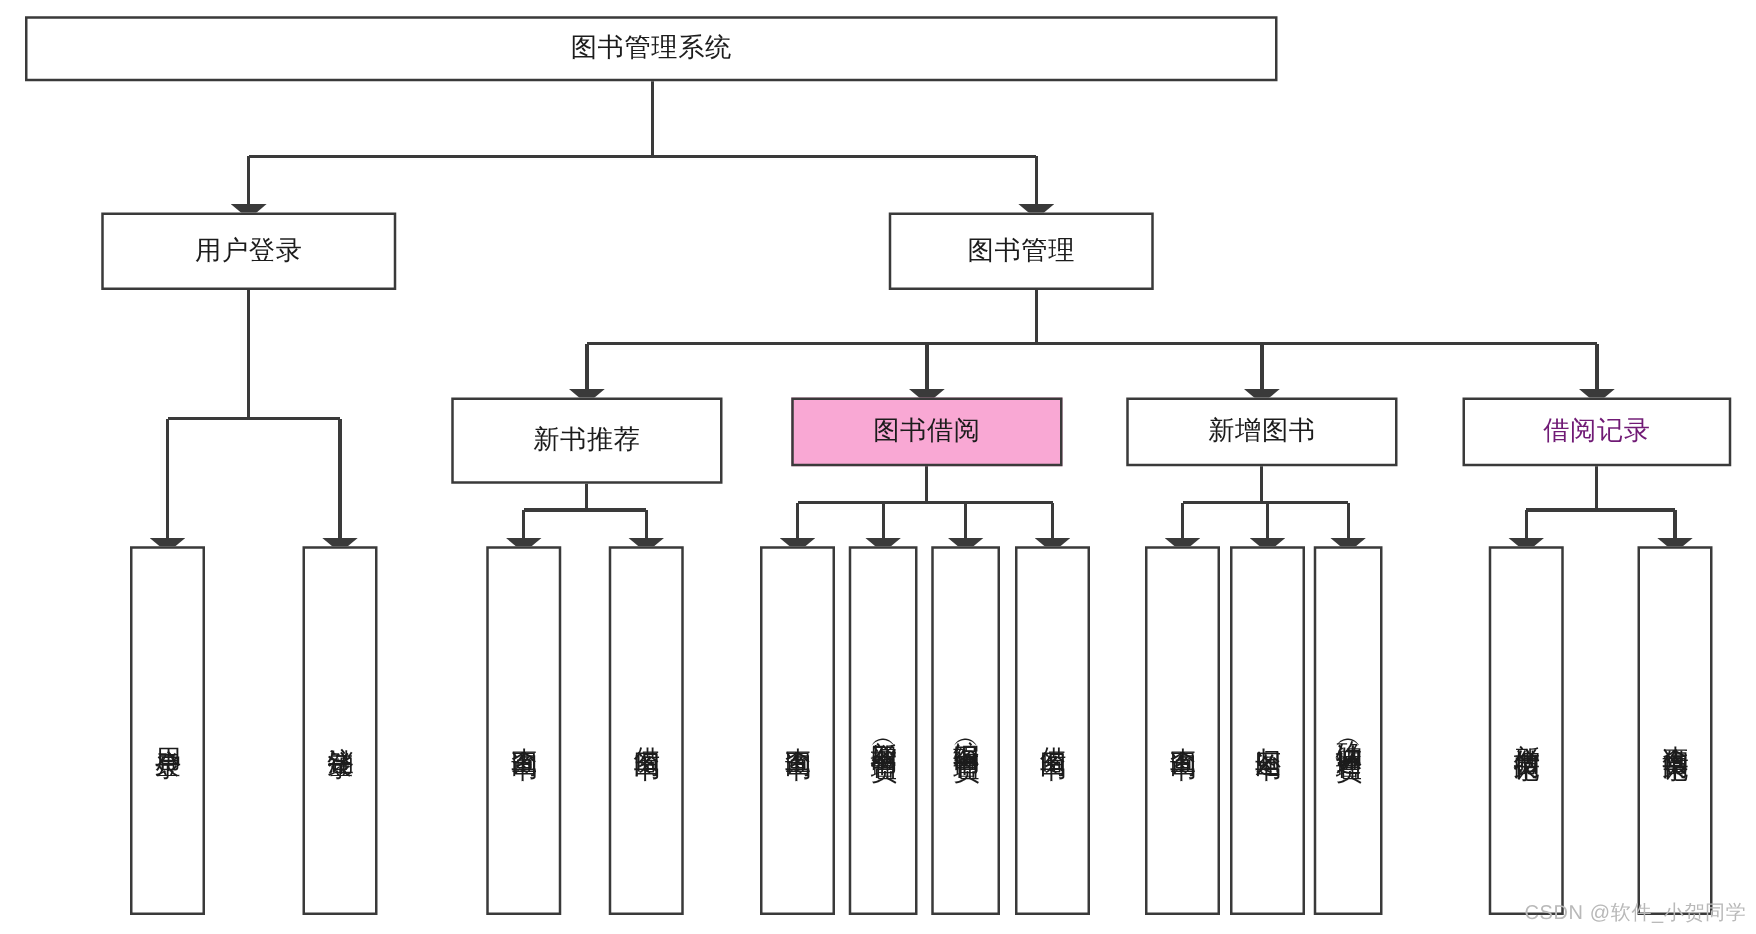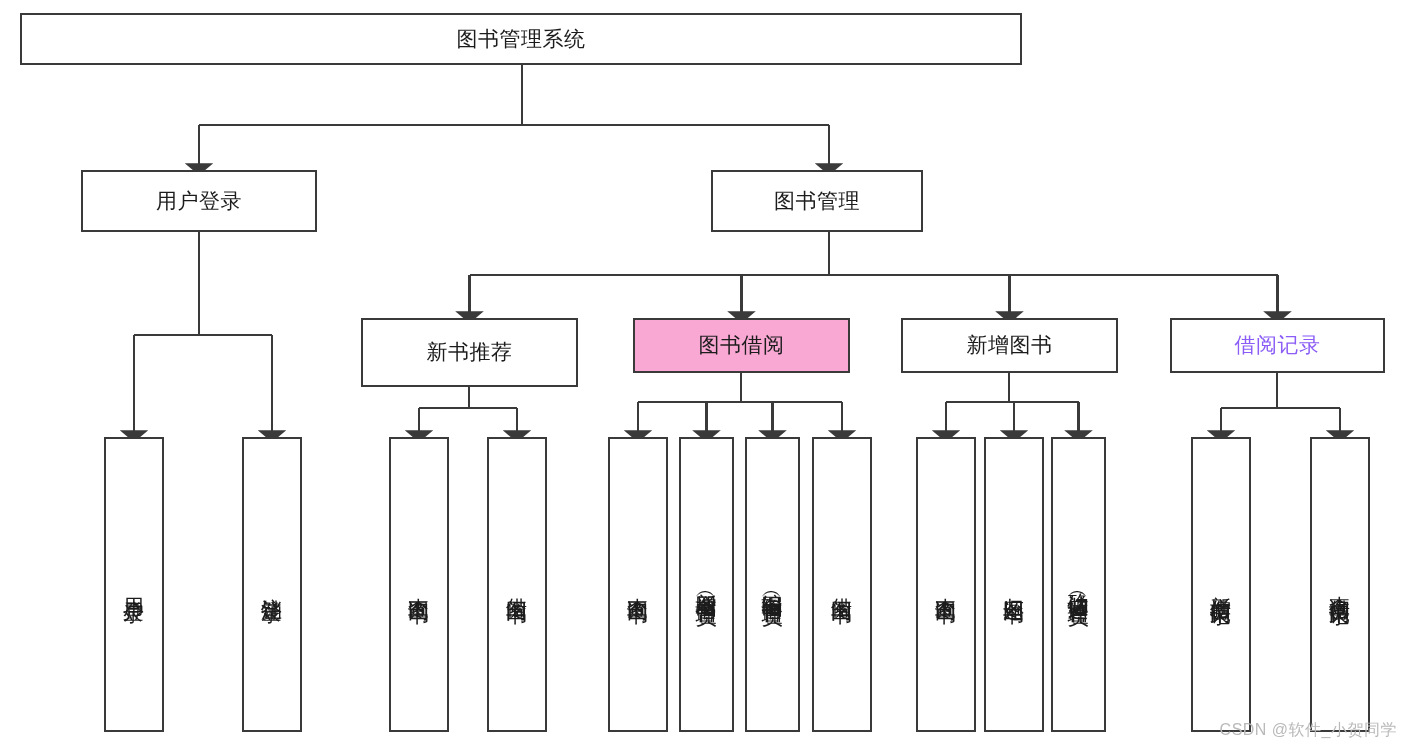--- a/index.html
+++ b/index.html
@@ -123,21 +123,21 @@
       <div class="node horizontal" style="left: 361px; top: 318px; width: 217px; height: 69px; border-color: rgb(58, 58, 58); background: rgb(255, 255, 255);">
         <span class="node-label" style="color: rgb(28, 28, 28);">新书推荐</span>
       </div>
       <div class="node horizontal" style="left: 633px; top: 318px; width: 217px; height: 55px; border-color: rgb(58, 58, 58); background: #f9a8d4;">
         <span class="node-label" style="color: rgb(28, 28, 28);">图书借阅</span>
       </div>
       <div class="node horizontal" style="left: 901px; top: 318px; width: 217px; height: 55px; border-color: rgb(58, 58, 58); background: rgb(255, 255, 255);">
         <span class="node-label" style="color: rgb(28, 28, 28);">新增图书</span>
       </div>
       <div class="node horizontal" style="left: 1170px; top: 318px; width: 215px; height: 55px; border-color: rgb(58, 58, 58); background: rgb(255, 255, 255);">
-        <span class="node-label" style="color: #8b5cf6;">借阅记录</span>
+        <span class="node-label" style="color: #701a75;">借阅记录</span>
       </div>
       <div class="node vertical" style="left: 104px; top: 437px; width: 60px; height: 295px; border-color: rgb(58, 58, 58); background: rgb(255, 255, 255);">
         <span class="node-label" style="color: rgb(28, 28, 28);">用户登录</span>
       </div>
       <div class="node vertical" style="left: 242px; top: 437px; width: 60px; height: 295px; border-color: rgb(58, 58, 58); background: rgb(255, 255, 255);">
         <span class="node-label" style="color: rgb(28, 28, 28);">注销登录</span>
       </div>
       <div class="node vertical" style="left: 389px; top: 437px; width: 60px; height: 295px; border-color: rgb(58, 58, 58); background: rgb(255, 255, 255);">
         <span class="node-label" style="color: rgb(28, 28, 28);">查询图书</span>
       </div>

